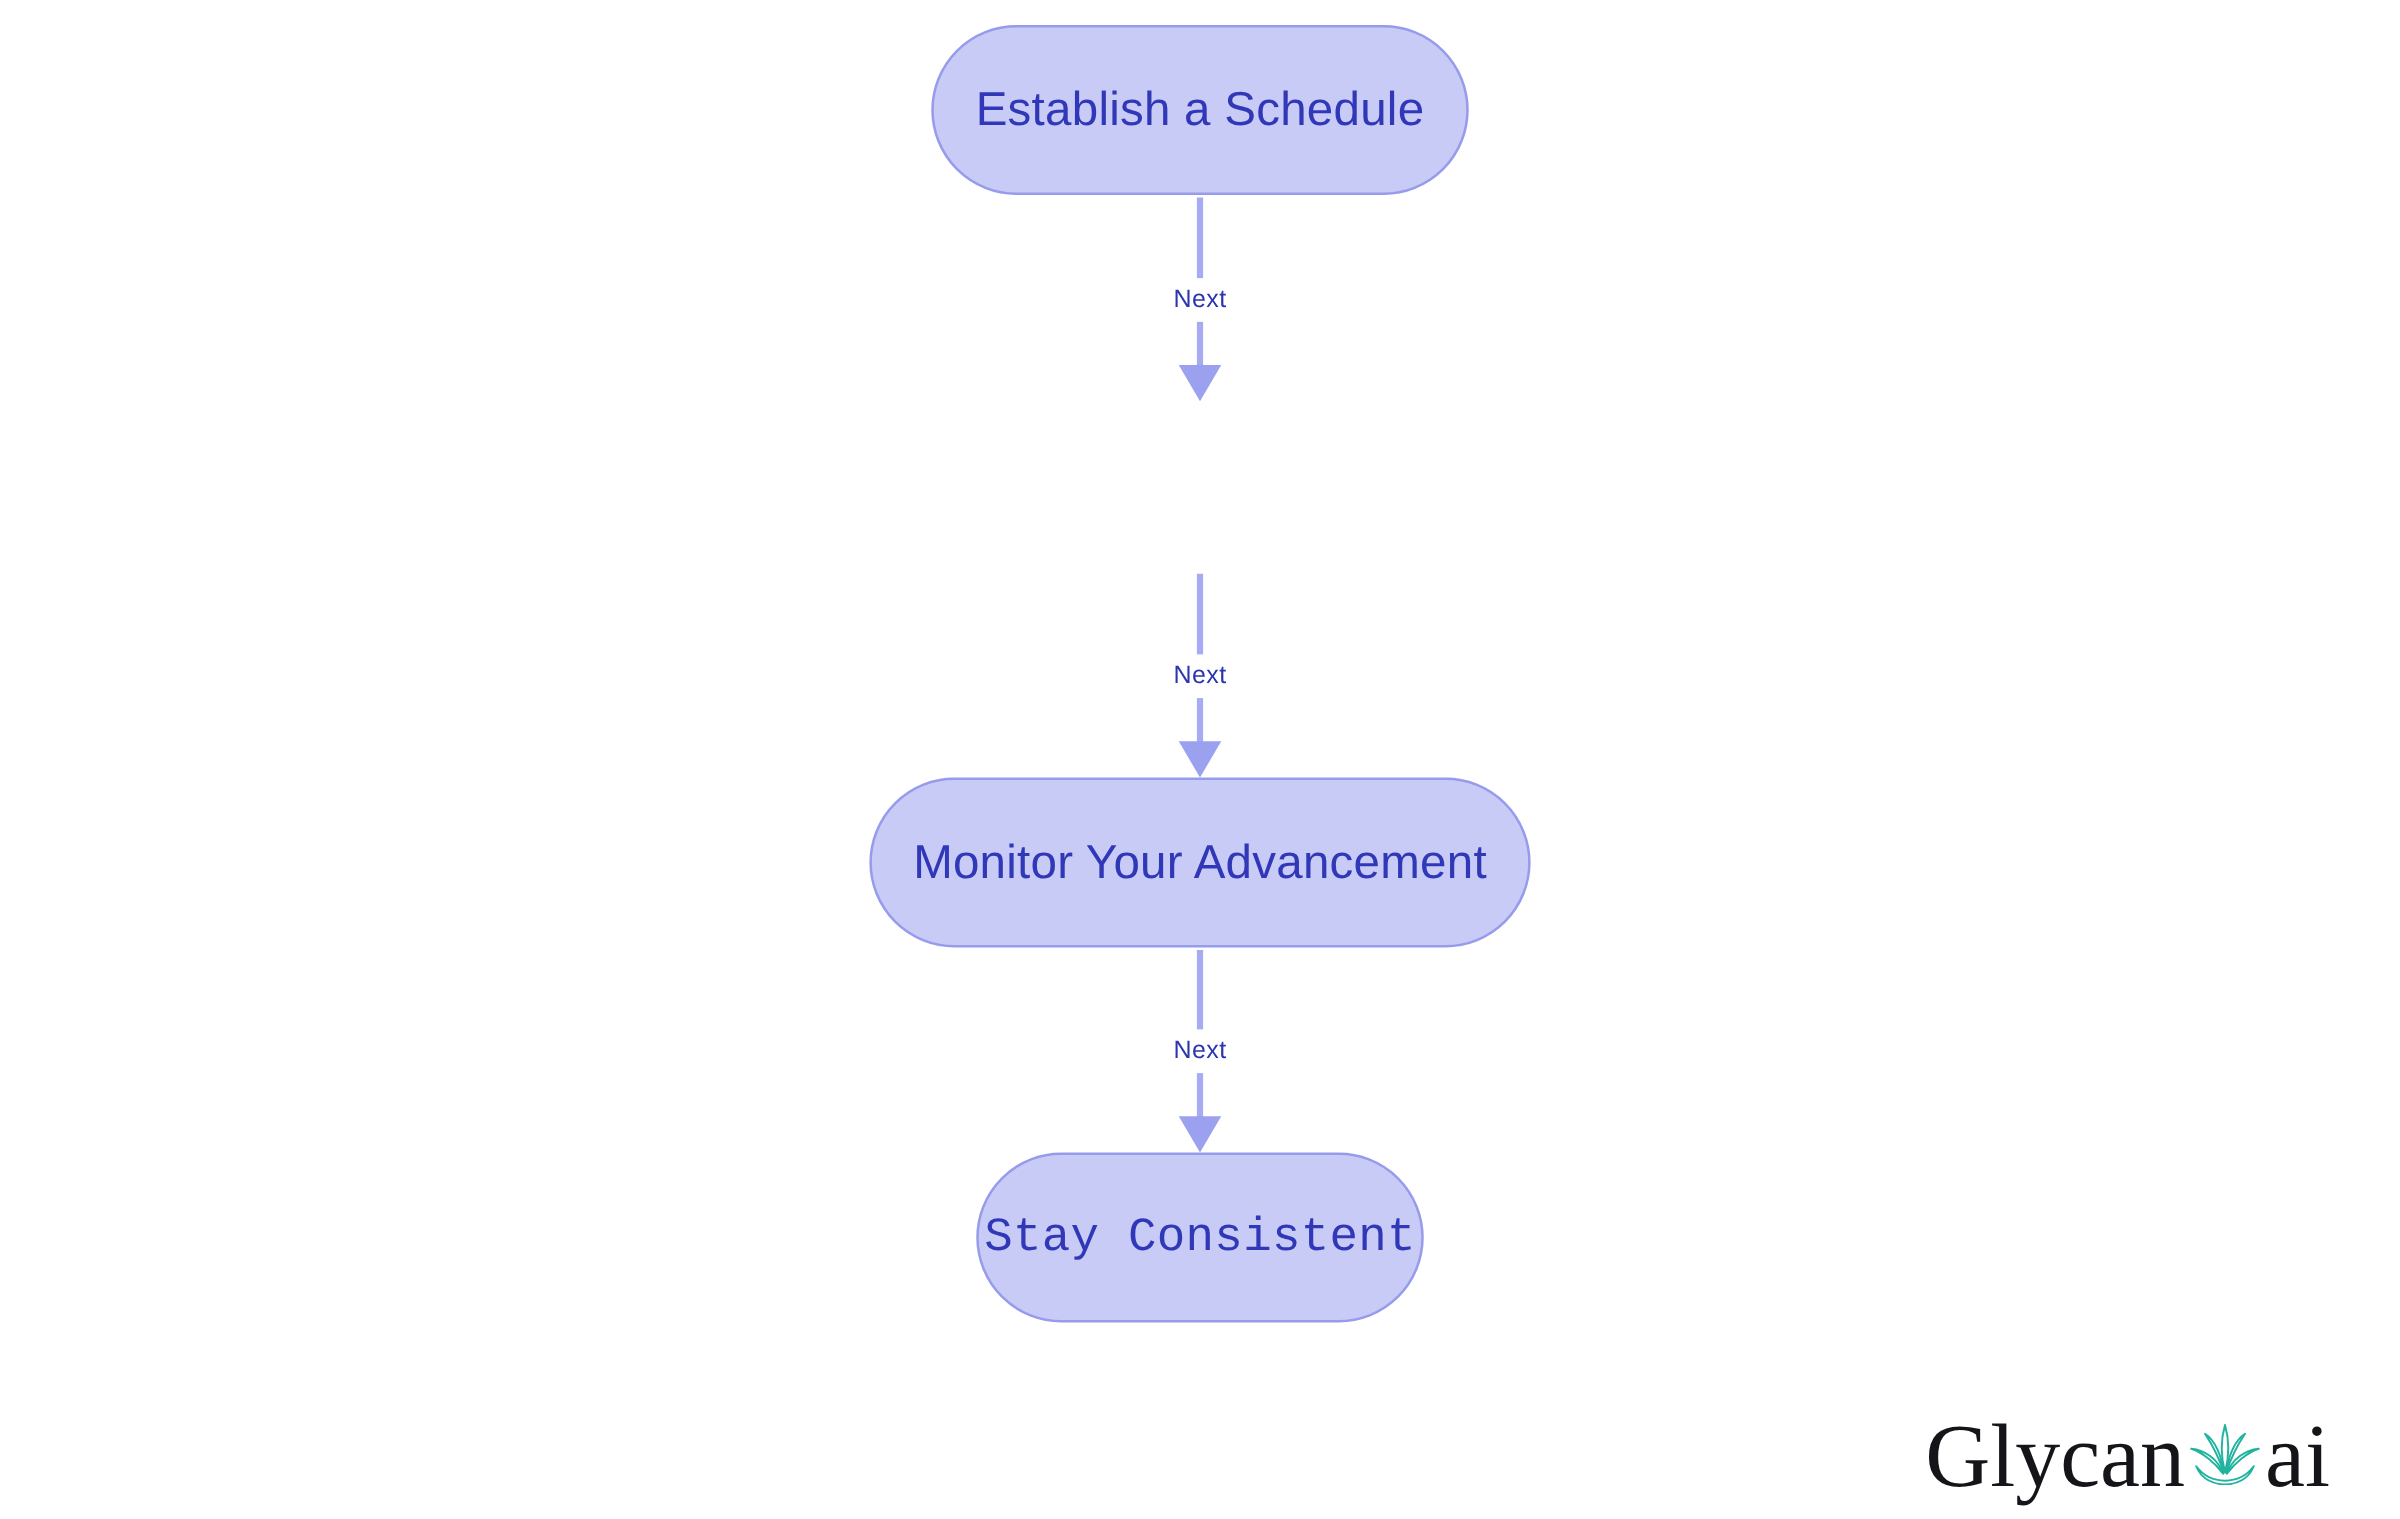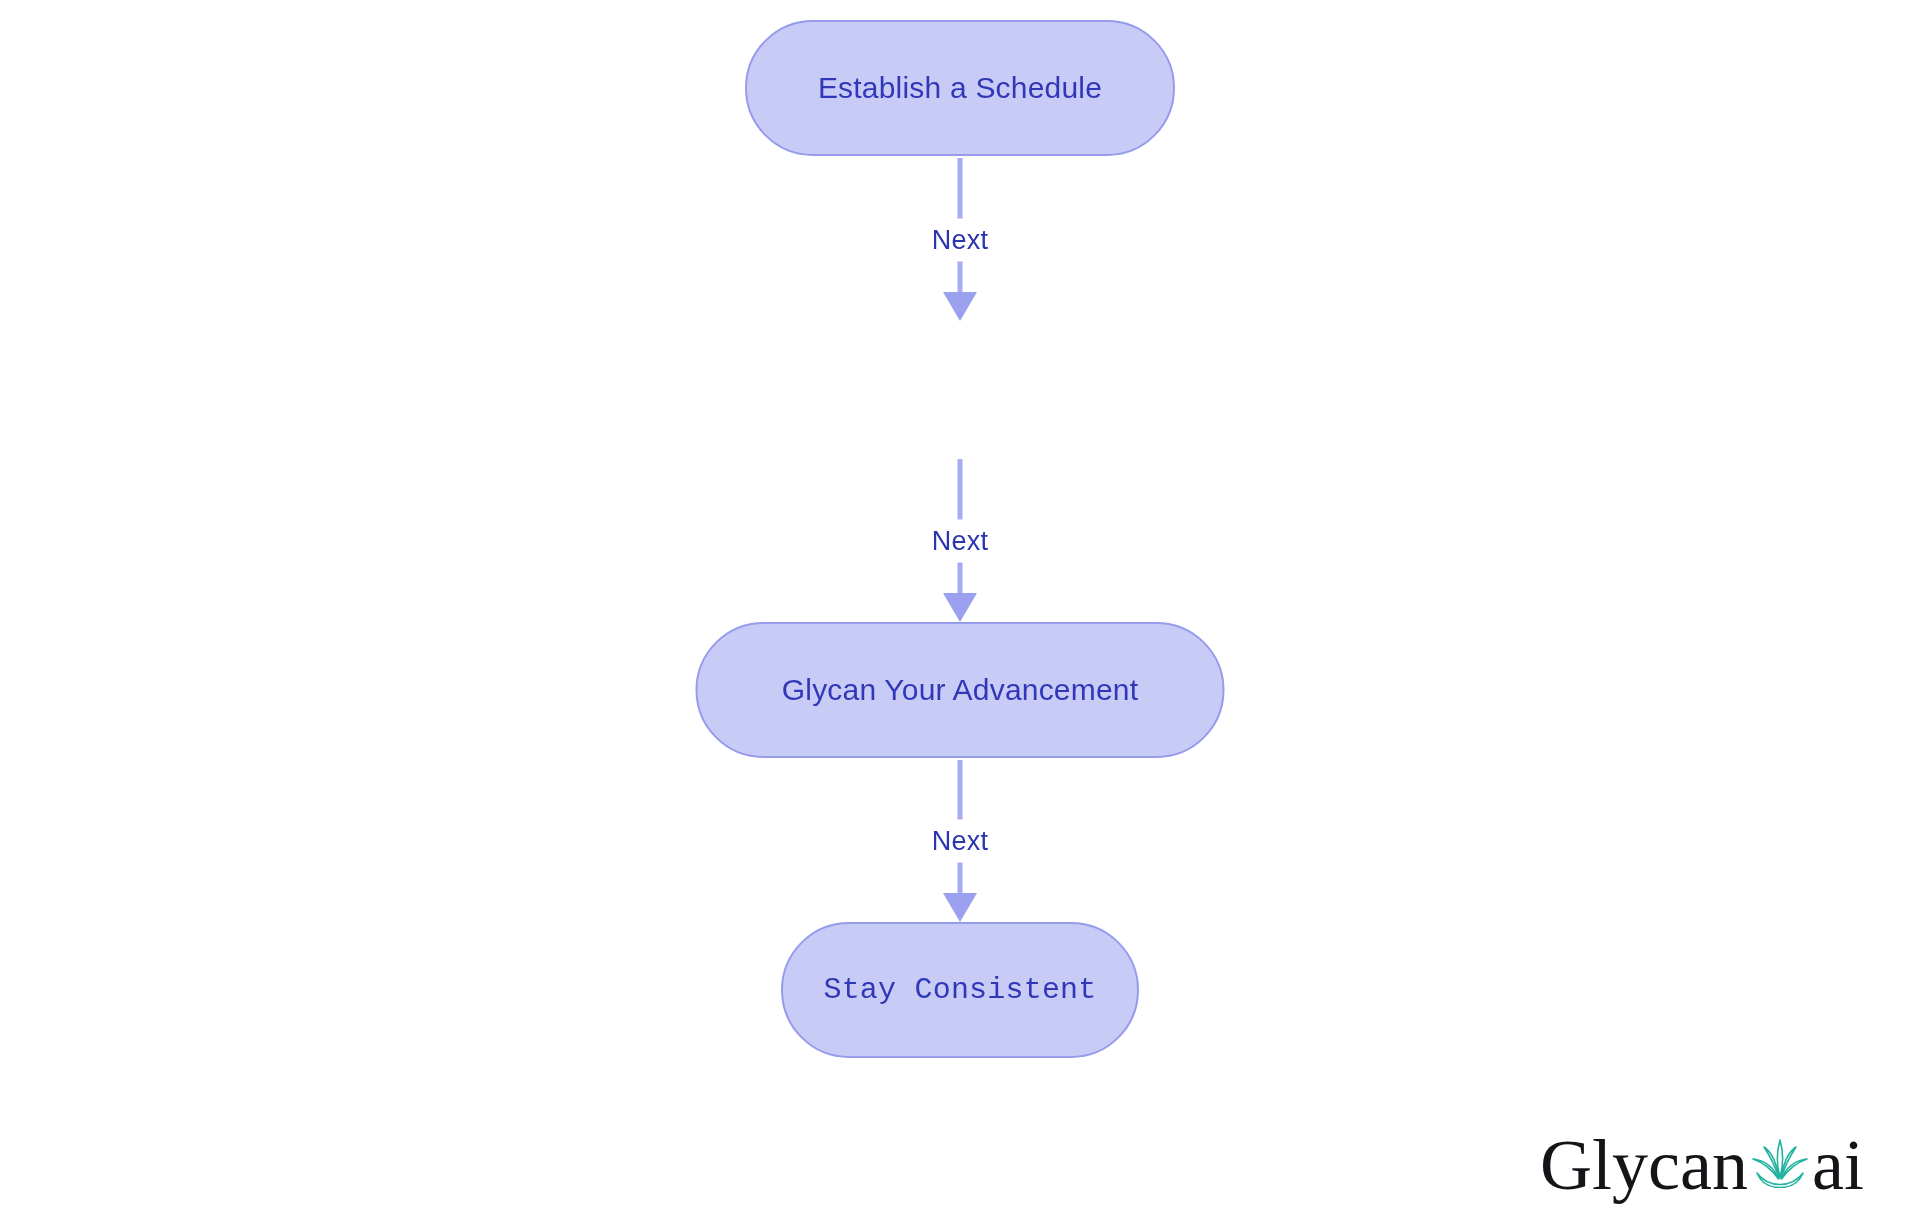--- a/index.html
+++ b/index.html
@@ -29,21 +29,21 @@
     position: absolute;
     left: 50%;
     transform: translateX(-50%);
     height: 136px;
     border: 2px solid var(--node-border);
     background: var(--node-fill);
     border-radius: 68px;
     display: flex;
     align-items: center;
     justify-content: center;
-    font-size: 30px;
+    font-size: 38px;
     color: var(--node-text);
     letter-spacing: 0.2px;
     white-space: nowrap;
   }
   .node-1 { top: 20px;  width: 430px; }
   .node-2 { top: 321px; width: 330px; }
   .node-3 { top: 622px; width: 529px; }
   .node-4 { top: 922px; width: 358px; font-family: Liberation Mono, monospace; }
 
   
@@ -76,21 +76,21 @@
     border-right: 17px solid transparent;
     border-top: 29px solid var(--arrow-head);
   }
   .edge-label {
     position: absolute;
     left: 50%;
     top: 50%;
     transform: translate(-50%, -50%);
     background: var(--background);
     padding: 6px 8px;
-    font-size: 27px;
+    font-size: 20px;
     color: var(--edge-label-text);
     letter-spacing: 0.3px;
     text-align: center;
   }
 
   
   .logo {
     position: absolute;
     right: 56px;
     bottom: 14px;
@@ -135,21 +135,21 @@
   </div>
 
 
   <div class="edge edge-2">
     <div class="edge-line"></div>
     <div class="edge-arrowhead"></div>
     <div class="edge-label">Next</div>
   </div>
 
   <div class="node node-3">
-    <span>Glycan Your Advancement</span>
+    <span>Monitor Your Advancement</span>
   </div>
 
   <div class="edge edge-3">
     <div class="edge-line"></div>
     <div class="edge-arrowhead"></div>
     <div class="edge-label">Next</div>
   </div>
 
   <div class="node node-4">
     <span>Stay Consistent</span>

